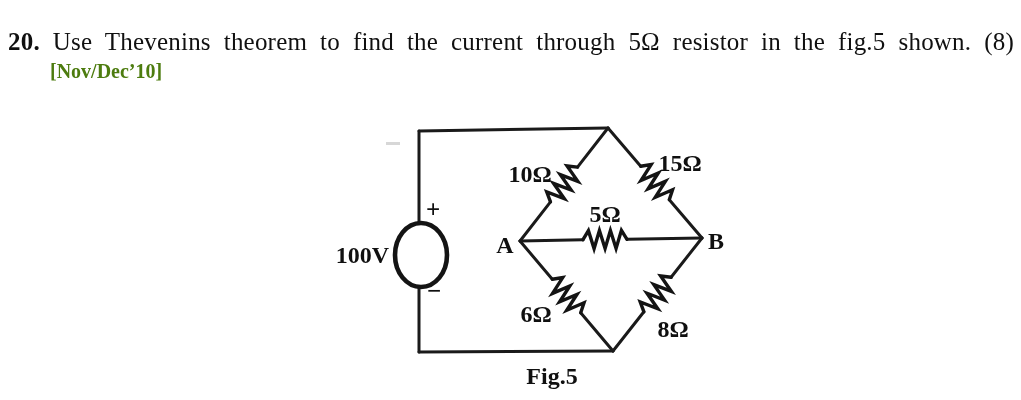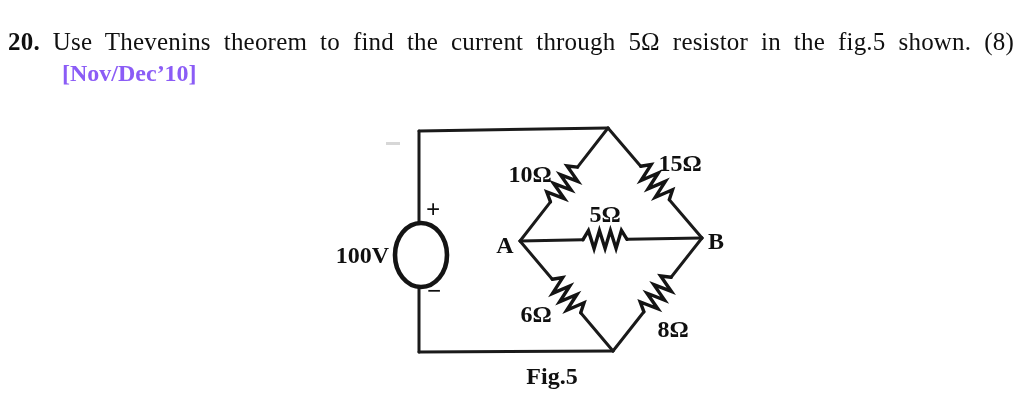--- a/index.html
+++ b/index.html
@@ -17,24 +17,24 @@
     font-size: 25px;
     line-height: 30px;
     text-align: justify;
     text-align-last: justify;
     color: #101010;
     letter-spacing: 0.2px;
   }
   .b { font-weight: 700; }
   .exam-ref {
     position: absolute;
-    left: 62px; top: 60px;
-    font-size: 24px;
+    left: 50px; top: 60px;
+    font-size: 20px;
     font-weight: 700;
-    color: #8b5cf6;
+    color: #4d7c0f;
   }
   svg.circuit-figure { position: absolute; left: 0; top: 0; }
   svg .wire   { stroke: #1a1a1a; stroke-width: 3;   fill: none; stroke-linecap: round; }
   svg .zig    { stroke: #141414; stroke-width: 3.4; fill: none; stroke-linejoin: miter; stroke-linecap: round; }
   svg .src    { stroke: #141414; stroke-width: 4.6; fill: none; }
   svg text    { font-family: "Liberation Serif", "DejaVu Serif", serif; font-weight: 700; fill: #101010; }
   svg .lbl    { font-size: 24px; }
   svg .sign   { font-size: 25px; }
   svg .artifact { fill: #9a9a9a; opacity: 0.4; }
 </style>

